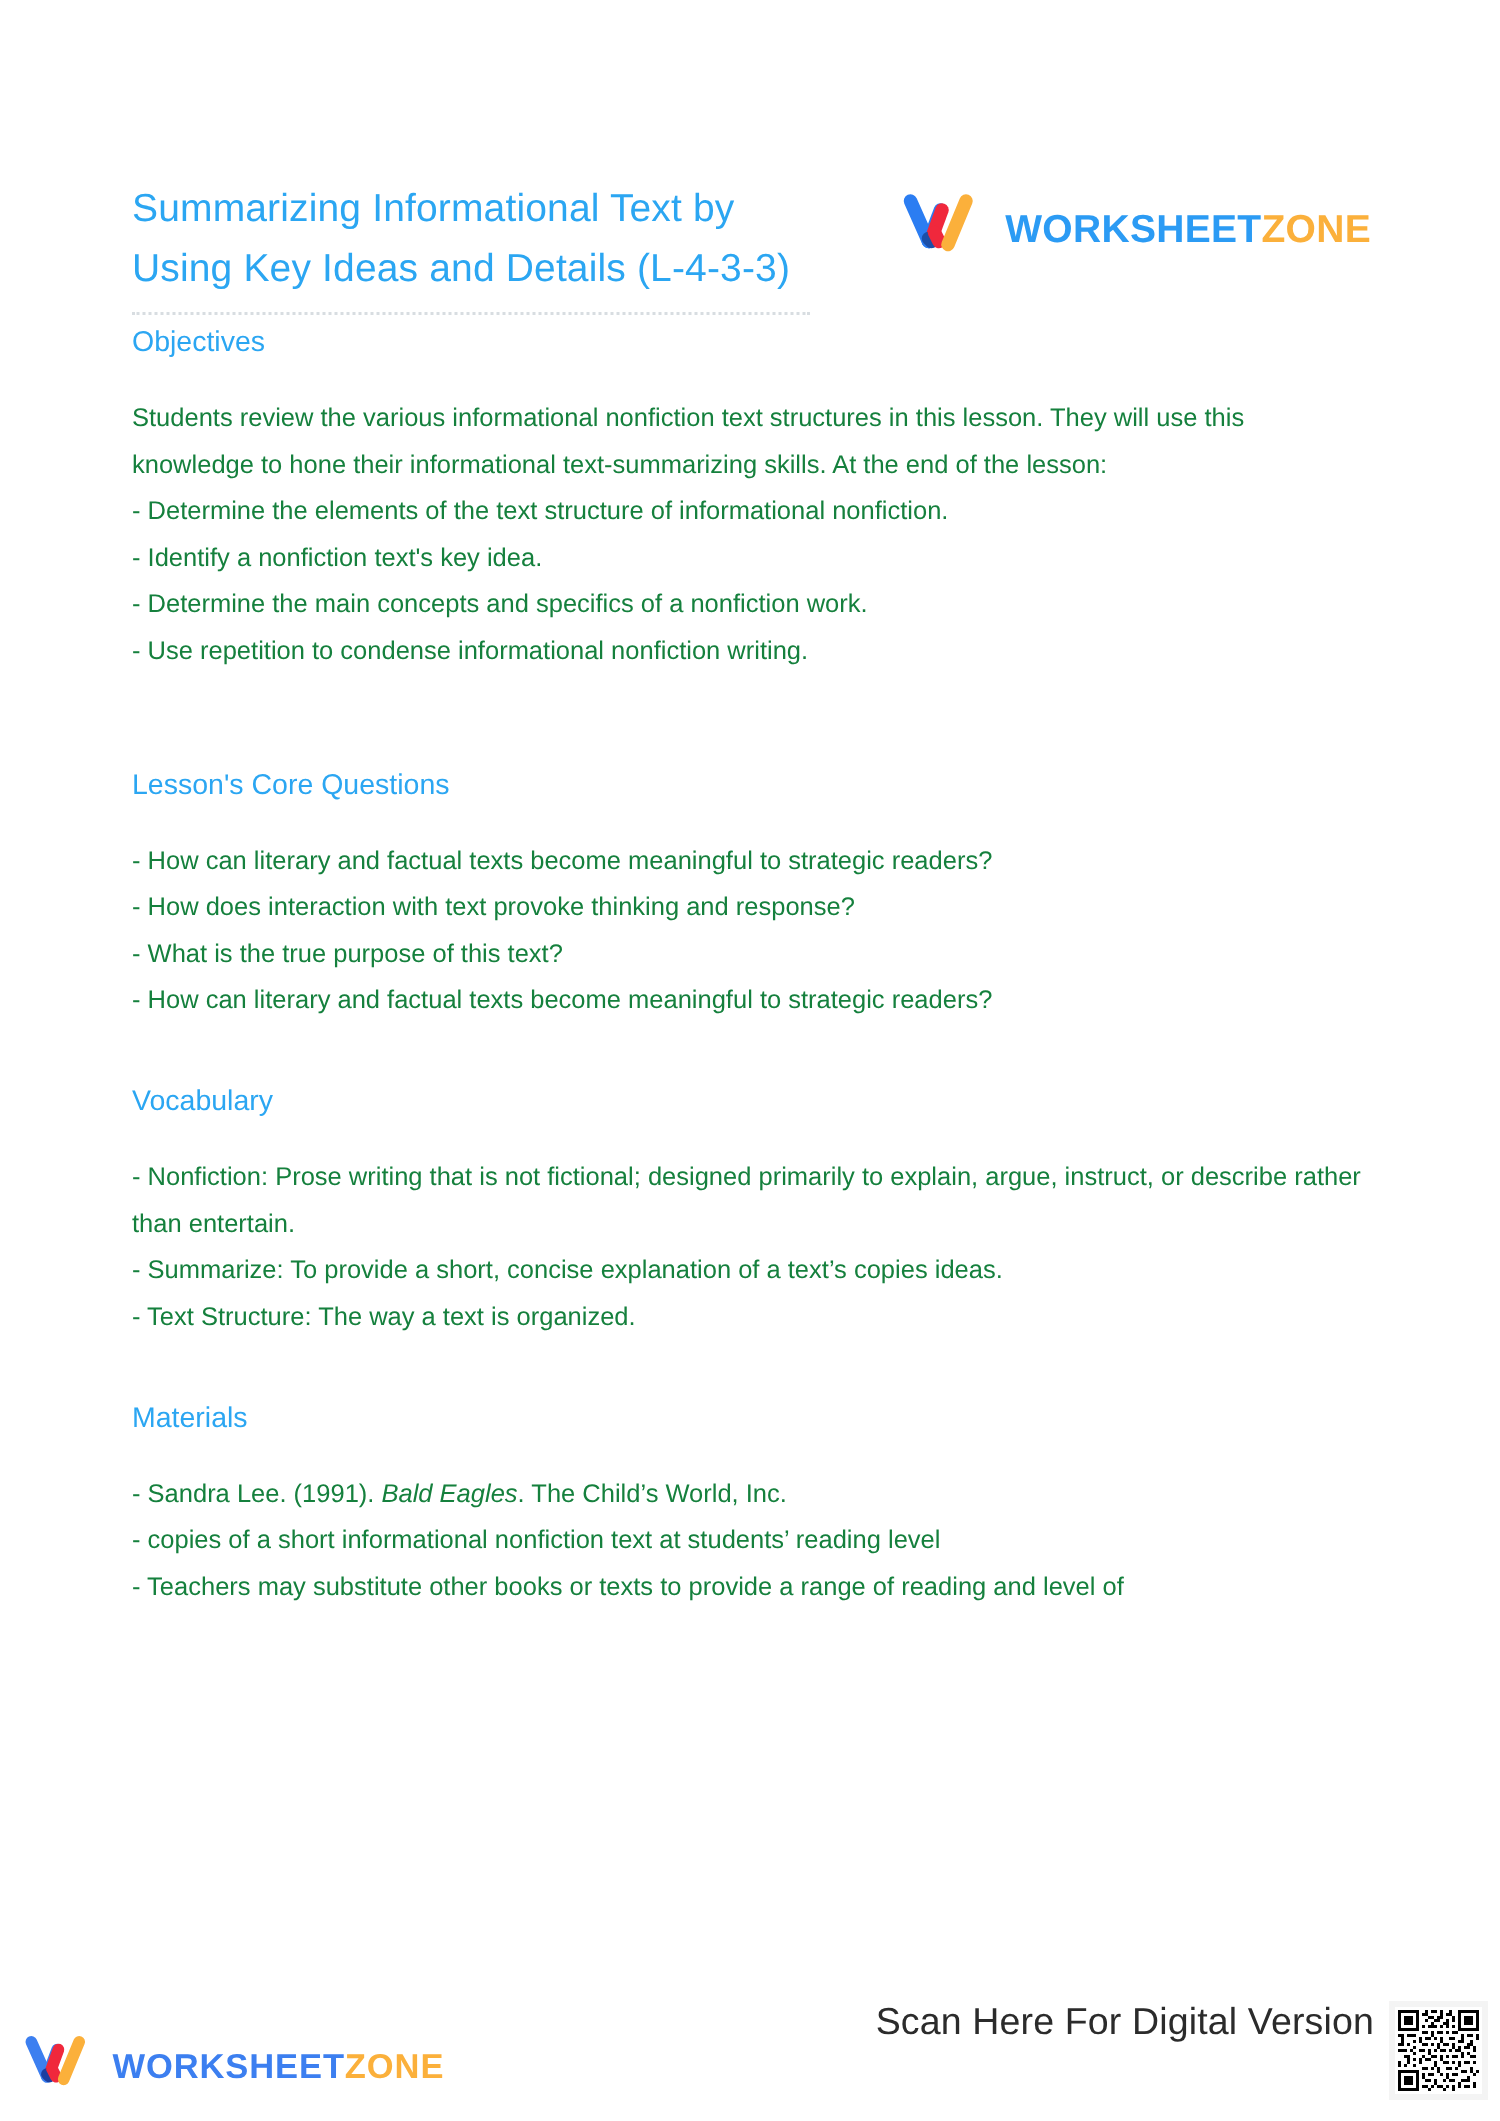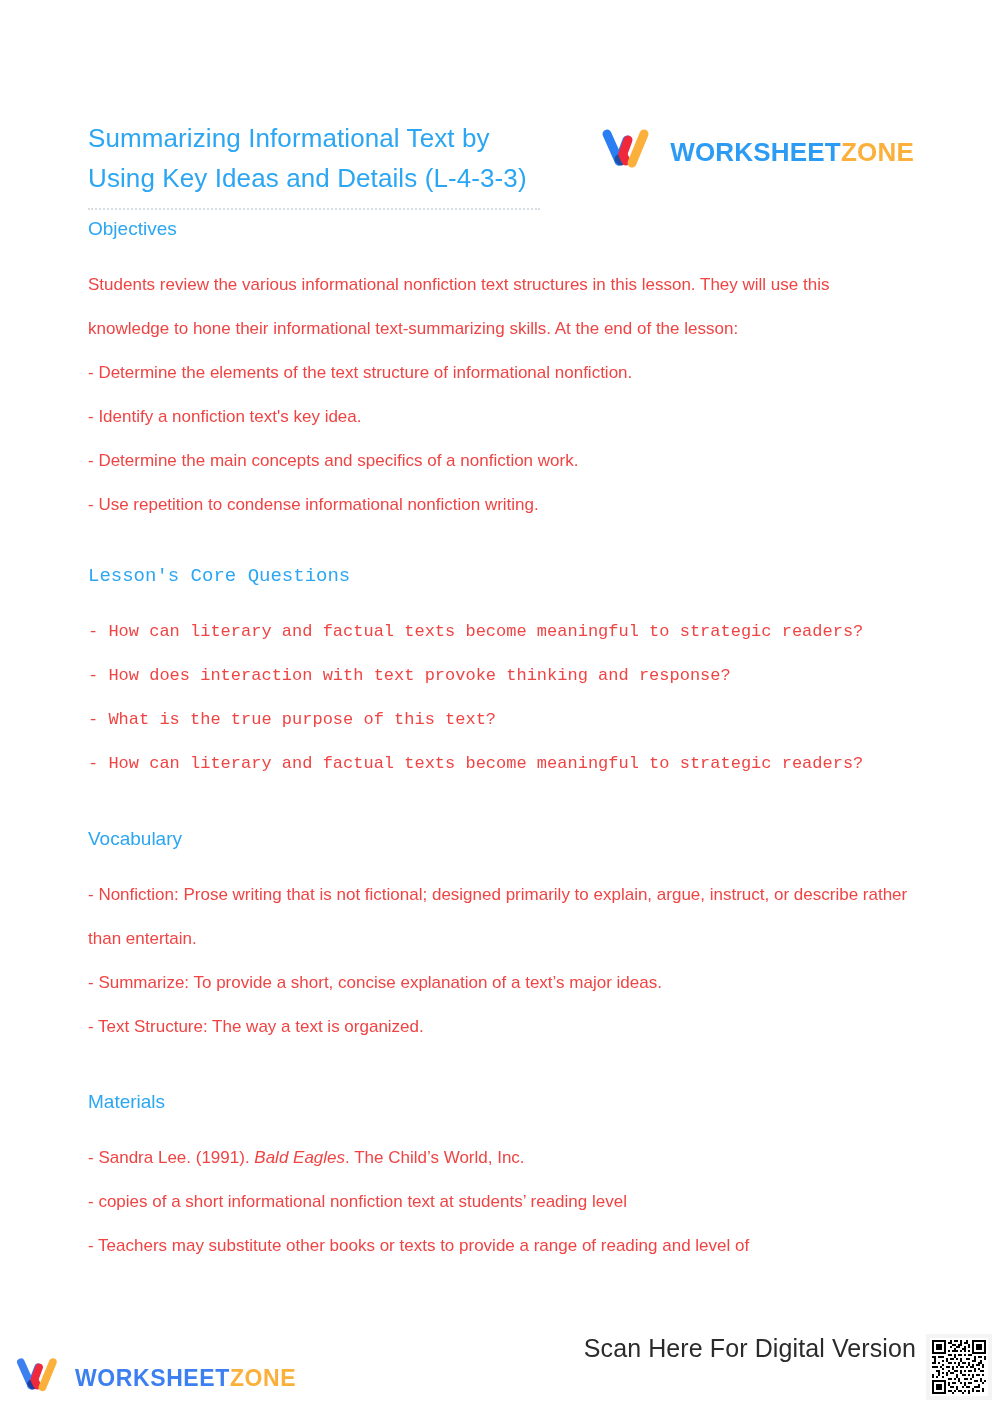--- a/index.html
+++ b/index.html
@@ -82,29 +82,29 @@
   .section-heading {
     font-size: 19px;
     font-weight: 400;
     color: #2BA6F2;
     margin: 0;
     padding: 0;
     line-height: 26px;
   }
 
   .sec-objectives   { margin-top: 6px; }
-  .sec-core         { margin-top: 36px; font-family: Liberation Mono, monospace; }
+  .sec-core         { margin-top: 62px; }
   .sec-vocab        { margin-top: 40px; }
   .sec-materials    { margin-top: 40px; }
 
   .body-block {
     margin-top: 21px;
     font-size: 17px;
-    line-height: 44px;
-    color: #ef4444;
+    line-height: 31px;
+    color: #15803d;
   }
 
   .body-block p {
     margin: 0;
     padding: 0;
   }
 
   .body-block i { font-style: italic; }
 
   
@@ -215,21 +215,21 @@
         <p>- How does interaction with text provoke thinking and response?</p>
         <p>- What is the true purpose of this text?</p>
         <p>- How can literary and factual texts become meaningful to strategic readers?</p>
       </div>
     </div>
 
     <div class="section sec-vocab">
       <h2 class="section-heading">Vocabulary</h2>
       <div class="body-block">
         <p>- Nonfiction: Prose writing that is not fictional; designed primarily to explain, argue, instruct, or describe rather than entertain.</p>
-        <p>- Summarize: To provide a short, concise explanation of a text’s major ideas.</p>
+        <p>- Summarize: To provide a short, concise explanation of a text’s copies ideas.</p>
         <p>- Text Structure: The way a text is organized.</p>
       </div>
     </div>
 
     <div class="section sec-materials">
       <h2 class="section-heading">Materials</h2>
       <div class="body-block">
         <p><span>- Sandra Lee. (1991). </span><i>Bald Eagles</i><span>. The Child’s World, Inc.</span></p>
         <p>- copies of a short informational nonfiction text at students’ reading level</p>
         <p>- Teachers may substitute other books or texts to provide a range of reading and level of</p>

